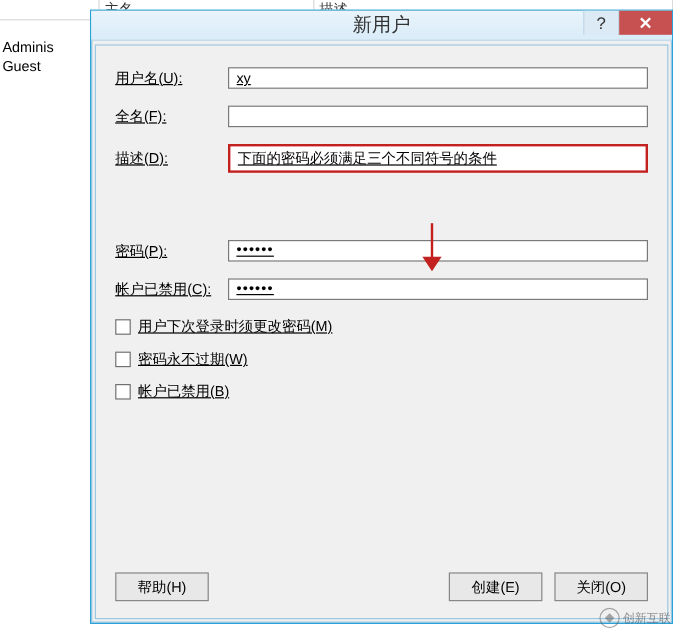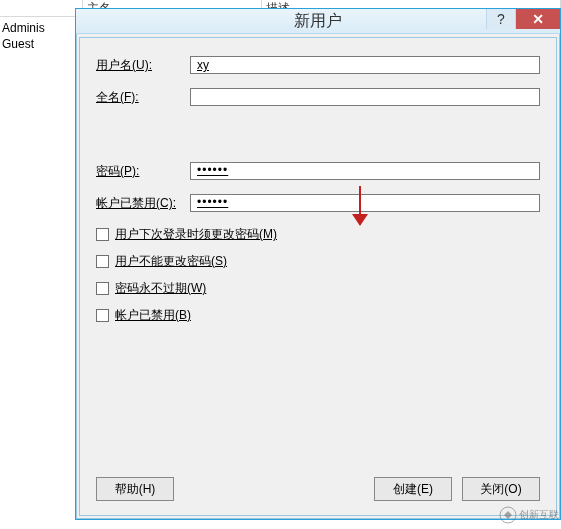--- a/index.html
+++ b/index.html
@@ -25,21 +25,21 @@
   .bg-header .col {
     border-right: 1px solid #d9d9d9;
     padding: 0 4px;
     height: 100%;
     display: flex;
     align-items: center;
     color: #333;
   }
   .bg-list {
     position: absolute;
-    top: 20px;
+    top: 31px;
     left: 0;
     width: 75px;
   }
   .bg-list .row {
     padding: 1px 2px;
     color: #000;
   }
   
   .dialog {
     position: absolute;
@@ -239,20 +239,24 @@
     <div class="form-row">
       <label>用户名(U):</label>
       <input class="textbox" value="xy" style="">
     </div>
 
     <div class="form-row">
       <label>全名(F):</label>
       <input class="textbox" value="" style="">
     </div>
 
+    <div class="form-row">
+      <label>描述(D):</label>
+      <input class="textbox highlight-box" value="下面的密码必须满足三个不同符号的条件" style="">
+    </div>
 
     <div class="arrow-holder">
       <div class="arrow-line"></div>
       <div class="arrow-head"></div>
     </div>
 
     <div class="spacer"></div>
 
     <div class="form-row">
       <label>密码(P):</label>
@@ -261,24 +265,20 @@
 
     <div class="form-row">
       <label>帐户已禁用(C):</label>
       <div class="textbox password-dots">••••••</div>
     </div>
 
     <div class="check-group">
       <div class="check-row">
         <div class="checkbox"></div>
         <span>用户下次登录时须更改密码(M)</span>
-      </div>
-      <div class="check-row">
-        <div class="checkbox"></div>
-        <span>用户不能更改密码(S)</span>
       </div>
       <div class="check-row">
         <div class="checkbox"></div>
         <span>密码永不过期(W)</span>
       </div>
       <div class="check-row">
         <div class="checkbox"></div>
         <span>帐户已禁用(B)</span>
       </div>
     </div>

